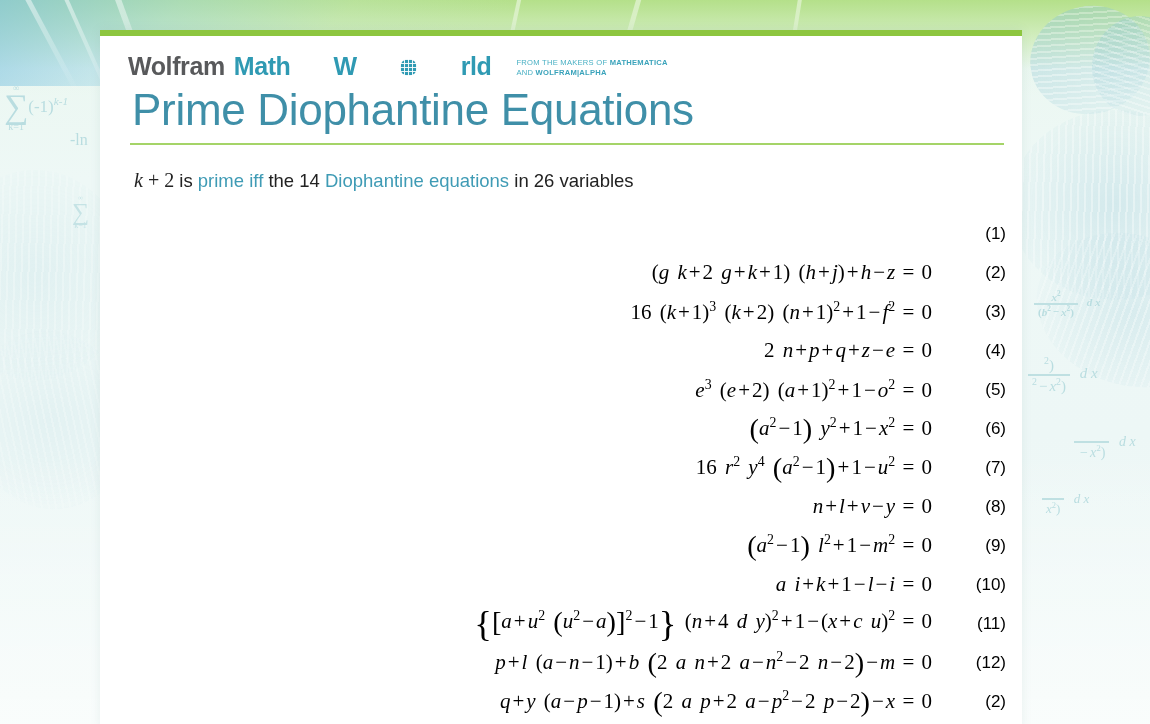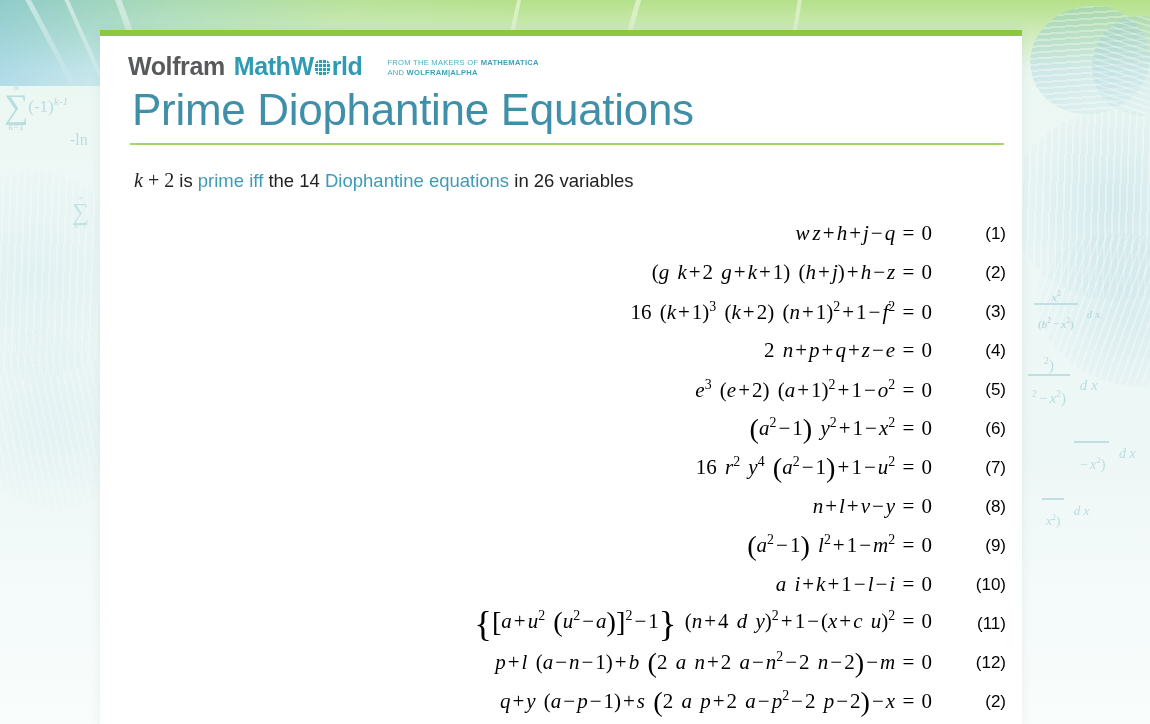--- a/index.html
+++ b/index.html
@@ -56,21 +56,21 @@
     position: absolute;
     color: #b9dde0;
     font-family: "Liberation Serif", serif;
     font-style: italic;
     user-select: none;
     white-space: nowrap;
   }
   .bg-math .up { font-style: normal; }
   .bg-frac { display: inline-block; text-align: center; vertical-align: middle; }
   .bg-frac .num { display: block; padding: 0 4px; }
-  .bg-frac .den { display: block; border-top: 2px solid #bfe0e2; padding: 12px 4px; }
+  .bg-frac .den { display: block; border-top: 2px solid #bfe0e2; padding: 0 4px; }
 
   
   .card {
     position: absolute;
     left: 100px; top: 30px;
     width: 922px; height: 700px;
     background: #ffffff;
     z-index: 5;
     overflow: hidden;
     box-shadow: 0 0 10px rgba(90,130,140,0.10);
@@ -95,20 +95,21 @@
     letter-spacing: -0.4px;
   }
   .logo-mathworld {
     font-size: 25px;
     font-weight: 600;
     color: #2f9ab3;
     letter-spacing: -0.4px;
     margin-left: 9px;
     display: flex;
     align-items: center;
+    gap: 43px;
   }
   .globe-o {
     display: inline-block;
     width: 17px; height: 17px;
     border-radius: 50%;
     background:
       repeating-linear-gradient(90deg, rgba(255,255,255,0.9) 0 1px, rgba(255,255,255,0) 1px 4px),
       repeating-linear-gradient(0deg, rgba(255,255,255,0.9) 0 1px, rgba(255,255,255,0) 1px 4px),
       #2f9ab3;
     margin: 0 0.5px;
@@ -292,21 +293,20 @@
     <h1 class="page-title">Prime Diophantine Equations</h1>
     <div class="title-rule"></div>
 
     <div class="intro">
       <span class="mvar">k</span><span class="mnum">&nbsp;</span><span class="mnum">+</span><span class="mnum">&nbsp;</span><span class="mnum">2</span><span> is </span><a href="#">prime iff</a><span> the </span><span>14</span><span>&nbsp;</span><a href="#">Diophantine equations</a><span> in </span><span>26</span><span> variables</span>
     </div>
 
     <div class="eq-list">
 
       <div class="eq-row">
-        <div class="eq-body"><span class="v">w</span><span class="thin"></span><span class="v">z</span><span class="op">+</span><span class="v">h</span><span class="op">+</span><span class="v">j</span><span class="op">−</span><span class="v">q</span><span class="op">&nbsp;=&nbsp;</span><span class="n">0</span></div>
         <div class="eq-num">(1)</div>
       </div>
 
       <div class="eq-row">
         <div class="eq-body"><span class="n">(</span><span class="v">g</span><span class="thin">&nbsp;</span><span class="v">k</span><span class="op">+</span><span class="n">2</span><span class="thin">&nbsp;</span><span class="v">g</span><span class="op">+</span><span class="v">k</span><span class="op">+</span><span class="n">1</span><span class="n">)</span><span class="thin">&nbsp;</span><span class="n">(</span><span class="v">h</span><span class="op">+</span><span class="v">j</span><span class="n">)</span><span class="op">+</span><span class="v">h</span><span class="op">−</span><span class="v">z</span><span class="op">&nbsp;=&nbsp;</span><span class="n">0</span></div>
         <div class="eq-num">(2)</div>
       </div>
 
       <div class="eq-row">
         <div class="eq-body"><span class="n">16</span><span class="thin">&nbsp;</span><span class="n">(</span><span class="v">k</span><span class="op">+</span><span class="n">1</span><span class="n">)</span><sup class="en">3</sup><span class="thin">&nbsp;</span><span class="n">(</span><span class="v">k</span><span class="op">+</span><span class="n">2</span><span class="n">)</span><span class="thin">&nbsp;</span><span class="n">(</span><span class="v">n</span><span class="op">+</span><span class="n">1</span><span class="n">)</span><sup class="en">2</sup><span class="op">+</span><span class="n">1</span><span class="op">−</span><span class="v">f</span><sup class="en">2</sup><span class="op">&nbsp;=&nbsp;</span><span class="n">0</span></div>

